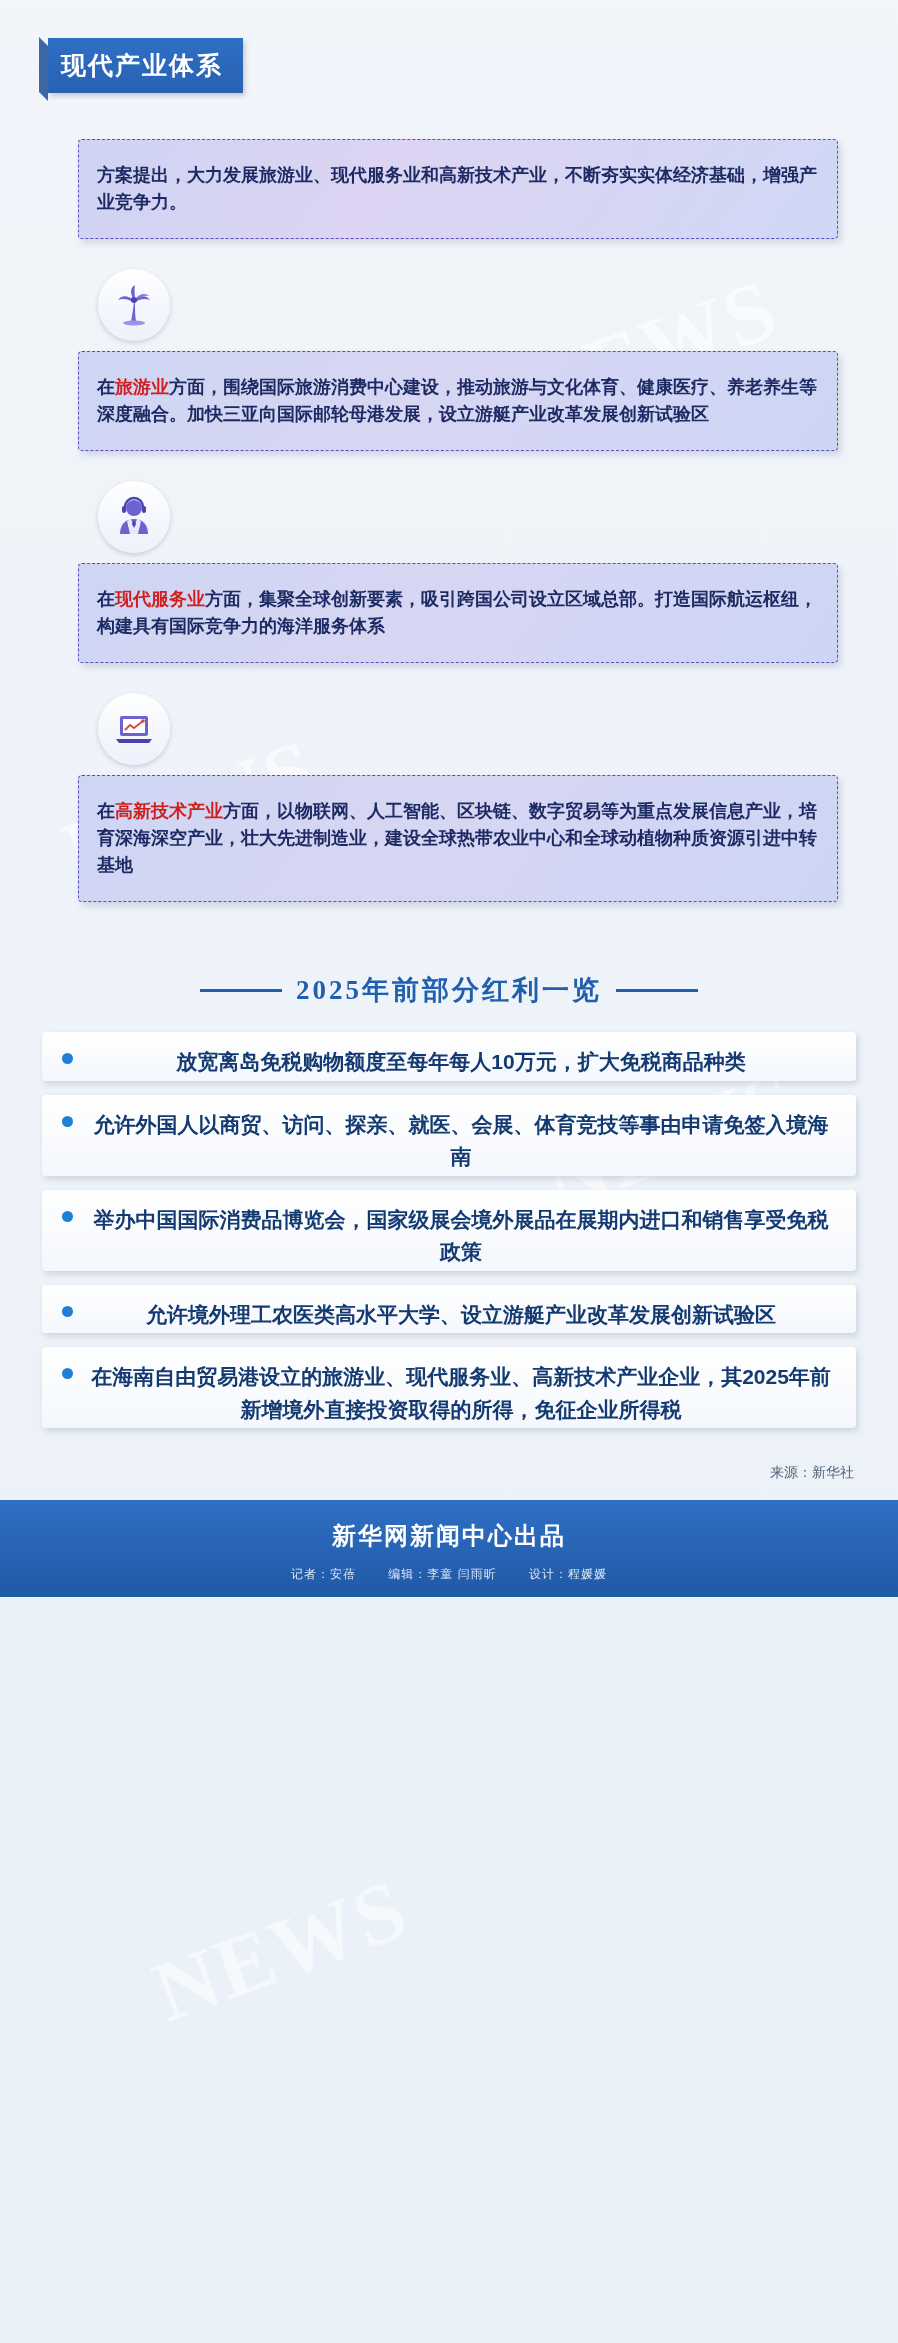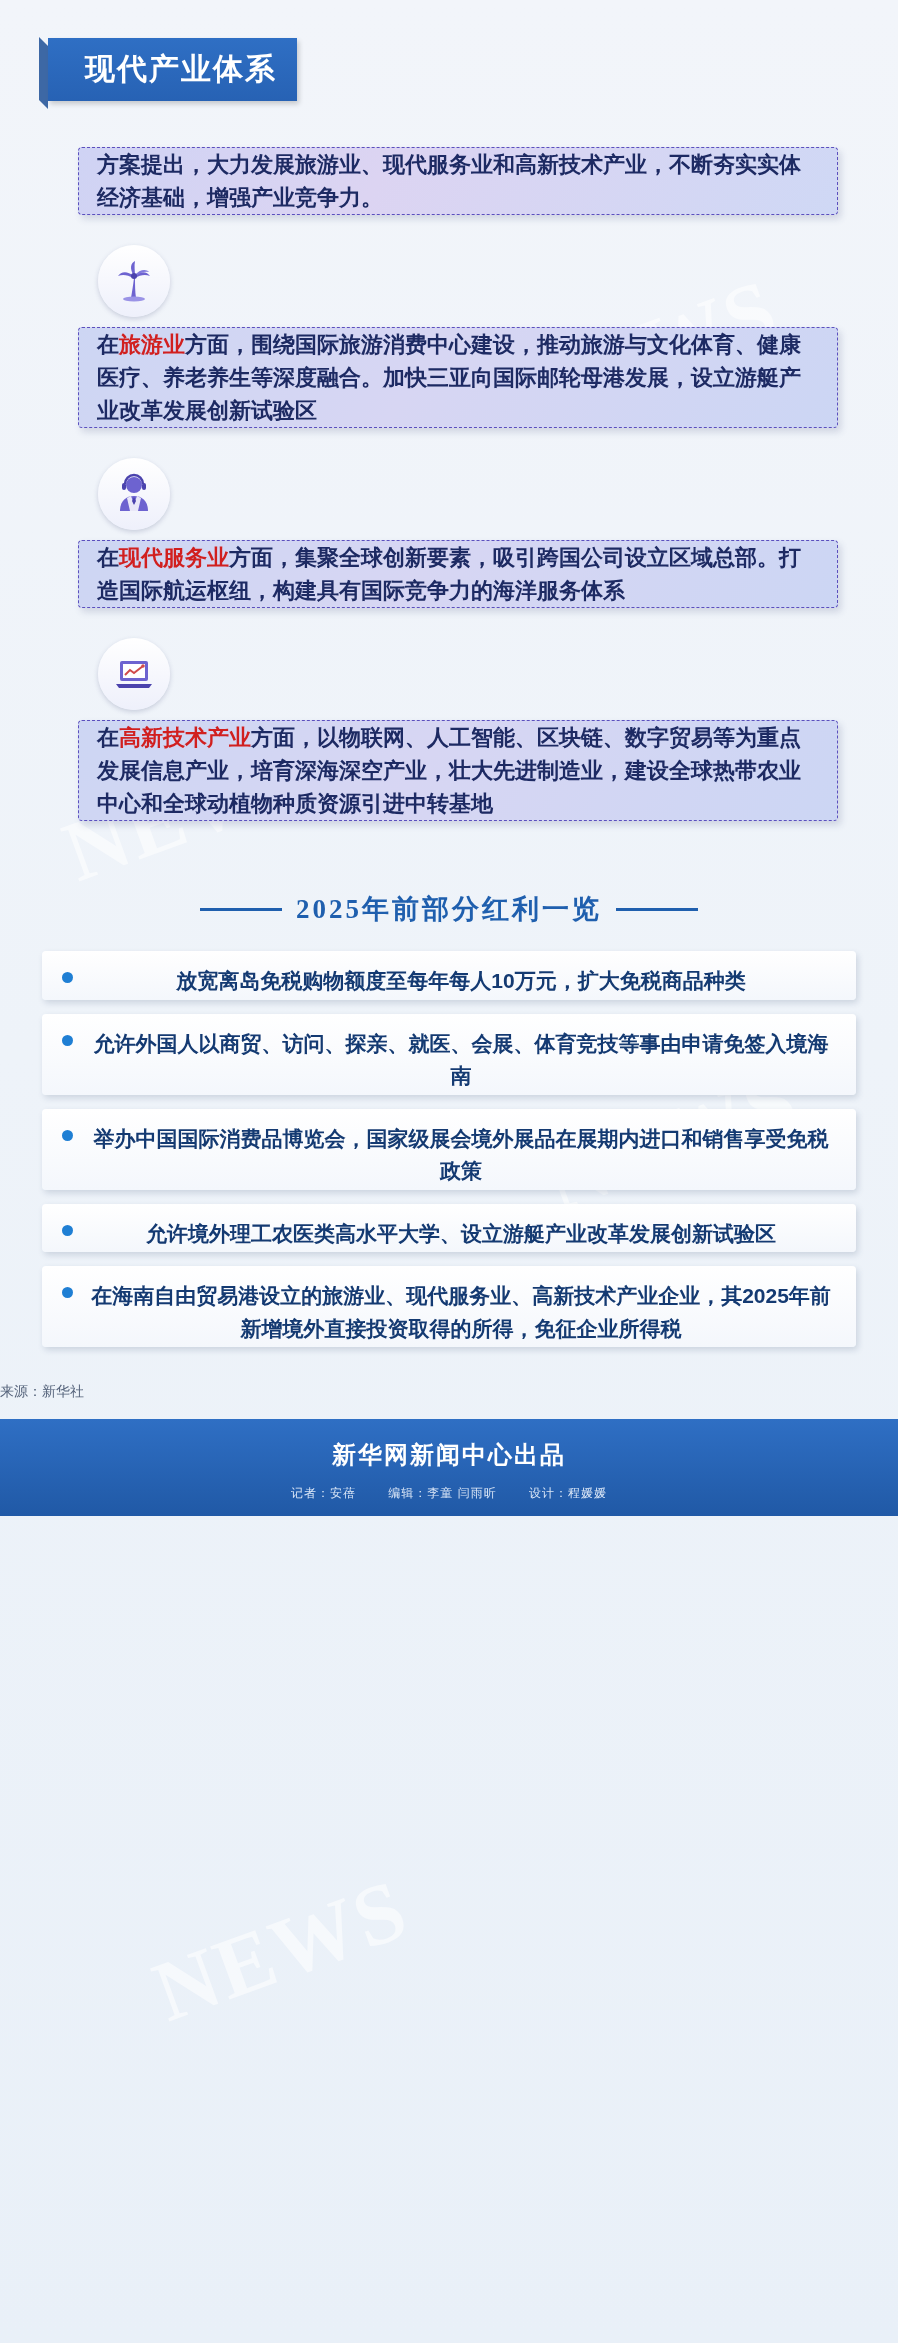--- a/index.html
+++ b/index.html
@@ -37,24 +37,24 @@
   
   .header{
     position:relative;
     padding:38px 0 0 48px;
   }
   .title-tag{
     display:inline-block;
     position:relative;
     background:linear-gradient(180deg,#2f6fc4 0%,#2762b4 100%);
     color:#ffffff;
-    font-size:30px;
+    font-size:25px;
     font-weight:bold;
     letter-spacing:2px;
-    padding:11px 20px 11px 37px;
+    padding:11px 20px 11px 13px;
     box-shadow:2px 3px 5px rgba(0,0,0,0.18);
   }
   .title-tag:before{
     content:"";
     position:absolute;
     left:-9px;top:8px;
     width:9px;height:100%;
     background:#1d4f95;
     transform:skewY(45deg);
     transform-origin:top right;
@@ -65,22 +65,22 @@
   .content{
     position:relative;
     padding:0 42px;
   }
 
   
   .card{
     position:relative;
     border:1px dashed #5b4fbe;
     border-radius:4px;
-    padding:0 18px;
-    font-size:22px;
+    padding:22px 18px;
+    font-size:18px;
     line-height:1.5;
     color:#1d2a63;
     font-weight:bold;
     box-shadow:3px 4px 7px rgba(60,70,120,0.18);
   }
   .card.intro{
     margin:46px 18px 0 36px;
     background:linear-gradient(125deg,#cfd3f4 0%,#dcd4f2 40%,#cfd8f5 100%);
   }
   .card.blue{
@@ -143,21 +143,21 @@
     content:"";
     position:absolute;
     left:20px;top:21px;
     width:11px;height:11px;
     border-radius:50%;
     background:#1f7fd4;
   }
 
   
   .source{
-    text-align:left;
+    text-align:right;
     padding:22px 44px 18px 0;
     font-size:14px;
     color:#54627a;
   }
 
   
   .footer{
     background:linear-gradient(180deg,#2f6fc4 0%,#2059a6 100%);
     padding:20px 0 14px;
     text-align:center;

